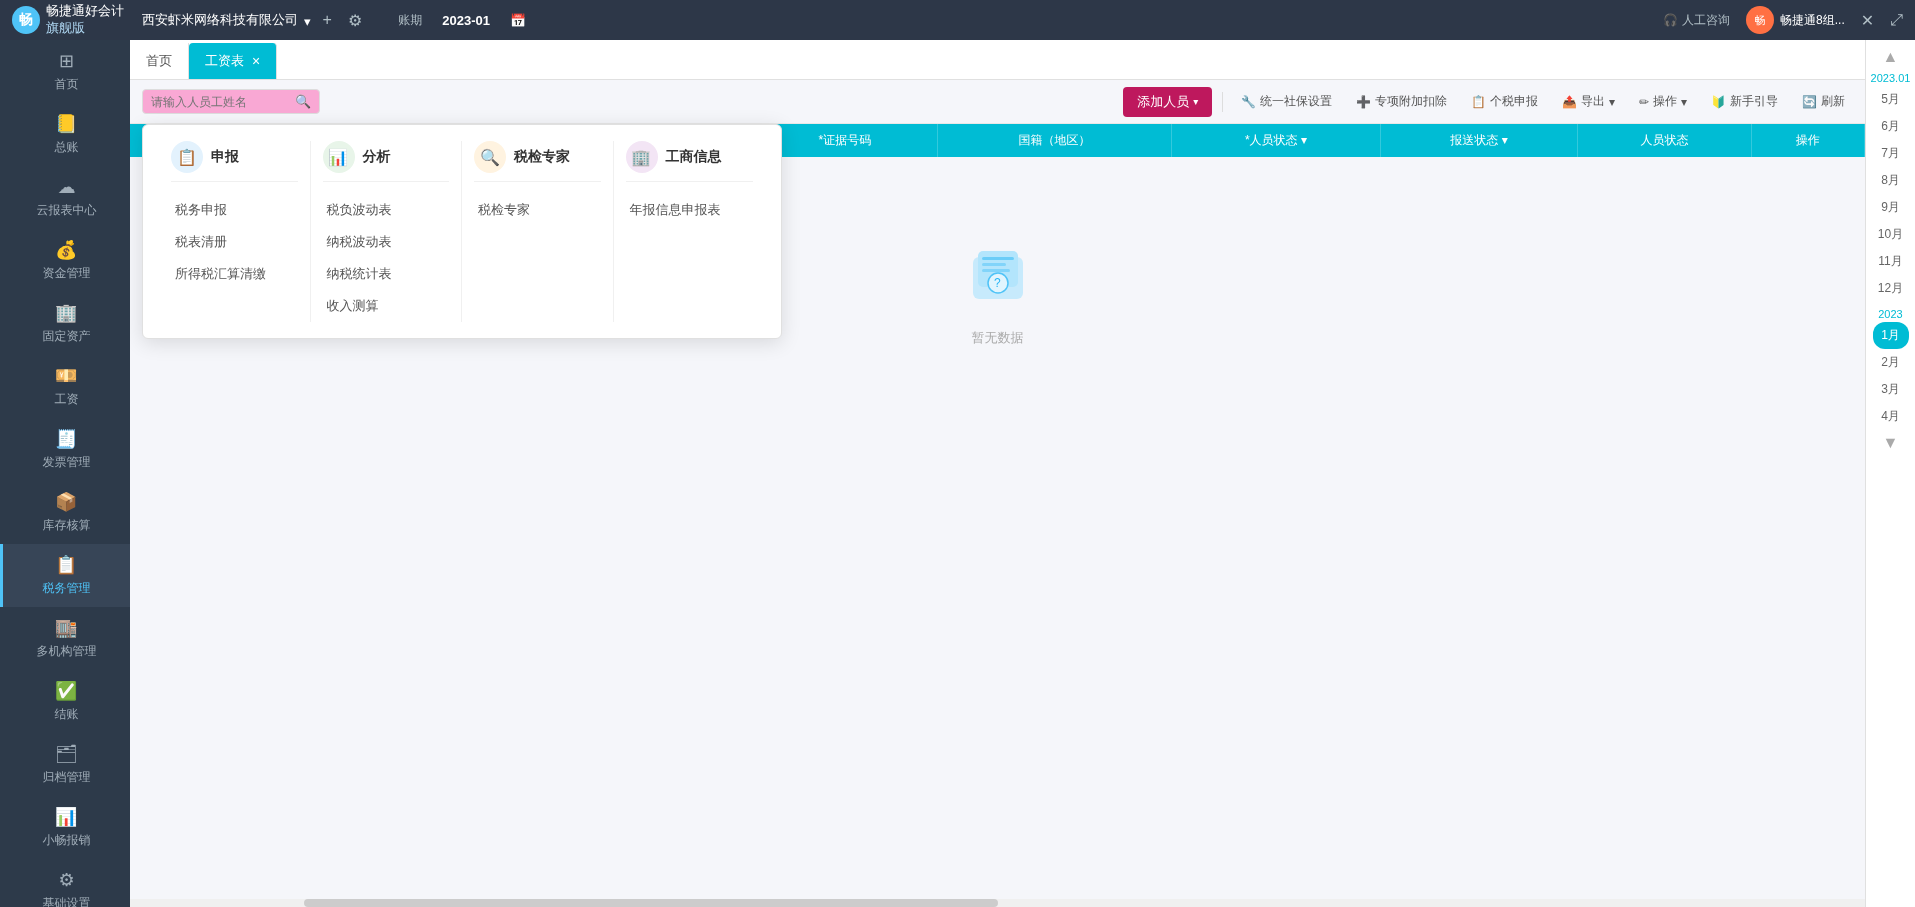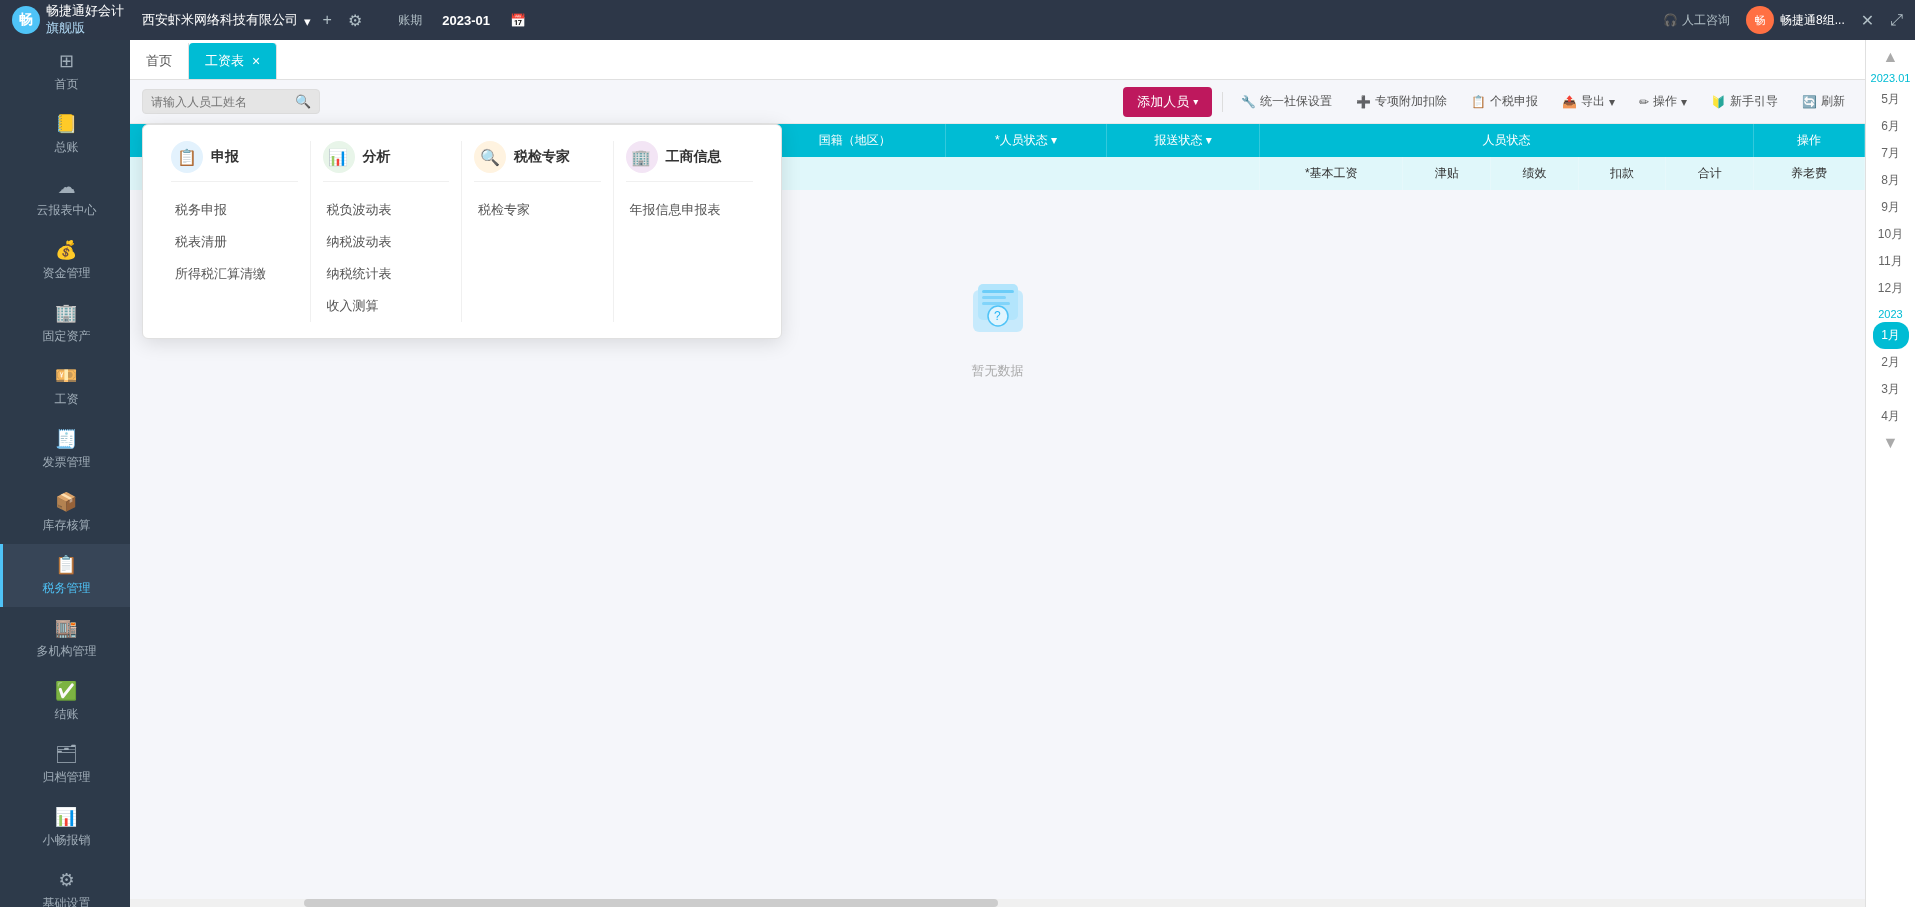--- a/index.html
+++ b/index.html
@@ -147,21 +147,21 @@
       display: flex;
       align-items: center;
       padding: 0 12px;
       gap: 8px;
       border-bottom: 1px solid #e8e8e8;
     }
     .search-box {
       display: flex; align-items: center;
       border: 1px solid #ddd;
       border-radius: 4px;
-      background: #e5e5e5;
+      background: #f9a8d4;
       padding: 4px 8px;
       gap: 4px;
     }
     .search-input {
       border: none; outline: none;
       font-size: 12px; color: #666;
       width: 140px;
       background: transparent;
     }
     .add-person-btn {
@@ -502,29 +502,20 @@
             <th>国籍（地区）</th>
             <th>
               *人员状态 <span>▾</span>
             </th>
             <th>
               报送状态 <span>▾</span>
             </th>
             <th colspan="5">人员状态</th>
             <th>操作</th>
           </tr>
-          <tr class="header-row-2">
-            <th colspan="9"></th>
-            <th>*基本工资</th>
-            <th>津贴</th>
-            <th>绩效</th>
-            <th>扣款</th>
-            <th>合计</th>
-            <th>养老费</th>
-          </tr>
         </thead>
         <tbody>
         </tbody>
       </table>
 
       <div class="empty-state">
         <svg class="empty-icon" viewBox="0 0 80 80" xmlns="http://www.w3.org/2000/svg">
           <rect x="15" y="20" width="50" height="42" rx="6" fill="#b3e5fc" opacity="0.7"></rect>
           <rect x="20" y="14" width="40" height="36" rx="5" fill="#b3e5fc"></rect>
           <rect x="24" y="20" width="32" height="3" rx="1.5" fill="#4fc3f7" opacity="0.7"></rect>

